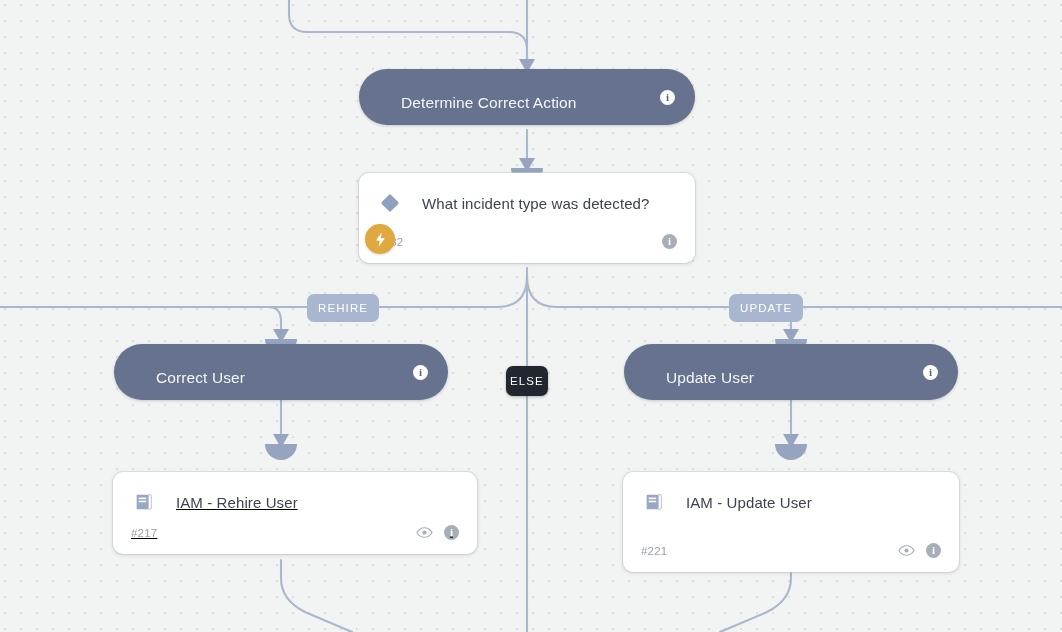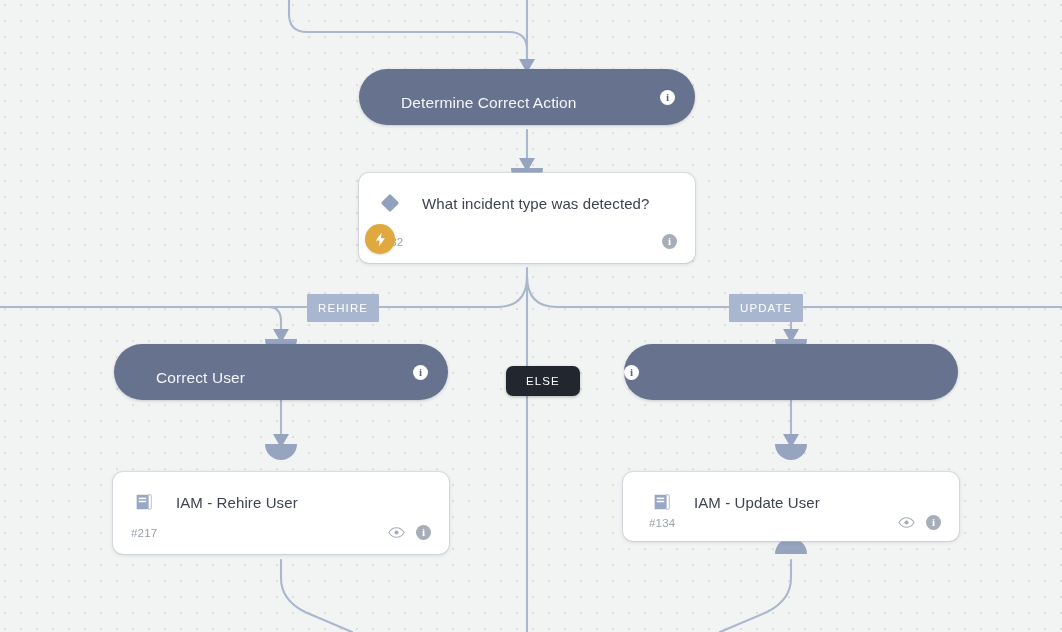--- a/index.html
+++ b/index.html
@@ -71,30 +71,30 @@
 
   
   .bolt-badge{
     position:absolute;width:30px;height:30px;border-radius:50%;
     background:#e0a93f;display:flex;align-items:center;justify-content:center;
     box-shadow:0 1px 2px rgba(60,50,20,.2);
   }
 
   
   .branch-pill{
-    position:absolute;height:28px;border-radius:1px;background:#a9b6cf;
+    position:absolute;height:28px;border-radius:7px;background:#a9b6cf;
     display:flex;align-items:center;justify-content:center;
     padding:0 11px;box-sizing:border-box;
   }
   .branch-pill span{
     font-size:11.5px;color:#ffffff;letter-spacing:1.1px;white-space:nowrap;
   }
   .else-pill{
     position:absolute;height:30px;border-radius:7px;background:#22262f;
-    display:flex;align-items:center;justify-content:center;padding:0 20px;
+    display:flex;align-items:center;justify-content:center;padding:0 4px;
     box-sizing:border-box;box-shadow:0 1px 3px rgba(20,25,35,.3);
   }
   .else-pill span{font-size:11.5px;color:#ffffff;letter-spacing:1.1px;}
 </style>
 </head>
 <body>
 
 <div id="canvas">
 
   <svg id="edges" viewBox="0 0 1062 632" xmlns="http://www.w3.org/2000/svg">
@@ -198,28 +198,29 @@
   <div class="node pill" style="left:114px;top:344px;width:334px;">
     <div class="pill-label">Correct User</div>
     <div class="info-w">
       <span class="info-light">
           <span class="glyph">i</span>
         </span>
     </div>
   </div>
 
   <div class="node pill" style="left:624px;top:344px;width:334px;">
+    <div class="pill-label">Update User</div>
     <div class="info-w">
       <span class="info-light">
           <span class="glyph">i</span>
         </span>
     </div>
   </div>
 
-  <div class="node card" style="left:113px;top:472px;width:336px;height:82px;">
+  <div class="node card" style="left:113px;top:472px;width:364px;height:82px;text-decoration:underline;">
     <div class="card-top">
       <div class="card-icon">
         <svg width="22" height="22" viewBox="0 0 24 24">
           <path d="M4 4.2 h11.2 a1.6 1.6 0 0 1 1.6 1.6 v12.4 a1.6 1.6 0 0 1 -1.6 1.6 H4 z" fill="#97a7c4"></path>
           <path d="M16.8 4.2 h1.6 a1.6 1.6 0 0 1 1.6 1.6 v12.4 a1.6 1.6 0 0 1 -1.6 1.6 h-1.6 z" fill="#ffffff" stroke="#b9c4d8" stroke-width="1.1"></path>
           <rect x="6.2" y="7.2" width="8.2" height="1.7" fill="#ffffff"></rect>
           <rect x="6.2" y="10.6" width="8.2" height="1.7" fill="#ffffff"></rect>
         </svg>
       </div>
       <div class="card-title">IAM - Rehire User</div>
@@ -234,34 +235,34 @@
             <circle cx="11" cy="7" r="2.7" fill="#a8aeb8"></circle>
           </svg>
         </span>
         <span class="info-gray">
           <span class="glyph">i</span>
         </span>
       </div>
     </div>
   </div>
 
-  <div class="node card" style="left:623px;top:472px;width:336px;height:69px;padding-left:8px;">
+  <div class="node card" style="left:623px;top:472px;width:336px;height:100px;">
     <div class="card-top">
       <div class="card-icon">
         <svg width="22" height="22" viewBox="0 0 24 24">
           <path d="M4 4.2 h11.2 a1.6 1.6 0 0 1 1.6 1.6 v12.4 a1.6 1.6 0 0 1 -1.6 1.6 H4 z" fill="#97a7c4"></path>
           <path d="M16.8 4.2 h1.6 a1.6 1.6 0 0 1 1.6 1.6 v12.4 a1.6 1.6 0 0 1 -1.6 1.6 h-1.6 z" fill="#ffffff" stroke="#b9c4d8" stroke-width="1.1"></path>
           <rect x="6.2" y="7.2" width="8.2" height="1.7" fill="#ffffff"></rect>
           <rect x="6.2" y="10.6" width="8.2" height="1.7" fill="#ffffff"></rect>
         </svg>
       </div>
       <div class="card-title">IAM - Update User</div>
     </div>
     <div class="card-bottom">
-      <span class="card-id">#134</span>
+      <span class="card-id">#221</span>
       <div class="card-actions">
         <span style="display:flex;">
           <svg width="17" height="13" viewBox="0 0 22 14">
             <path d="M1.2 7 C4 2.2 8 0.8 11 0.8 C14 0.8 18 2.2 20.8 7
                      C18 11.8 14 13.2 11 13.2 C8 13.2 4 11.8 1.2 7 Z" fill="none" stroke="#a8aeb8" stroke-width="1.5"></path>
             <circle cx="11" cy="7" r="2.7" fill="#a8aeb8"></circle>
           </svg>
         </span>
         <span class="info-gray">
           <span class="glyph">i</span>

